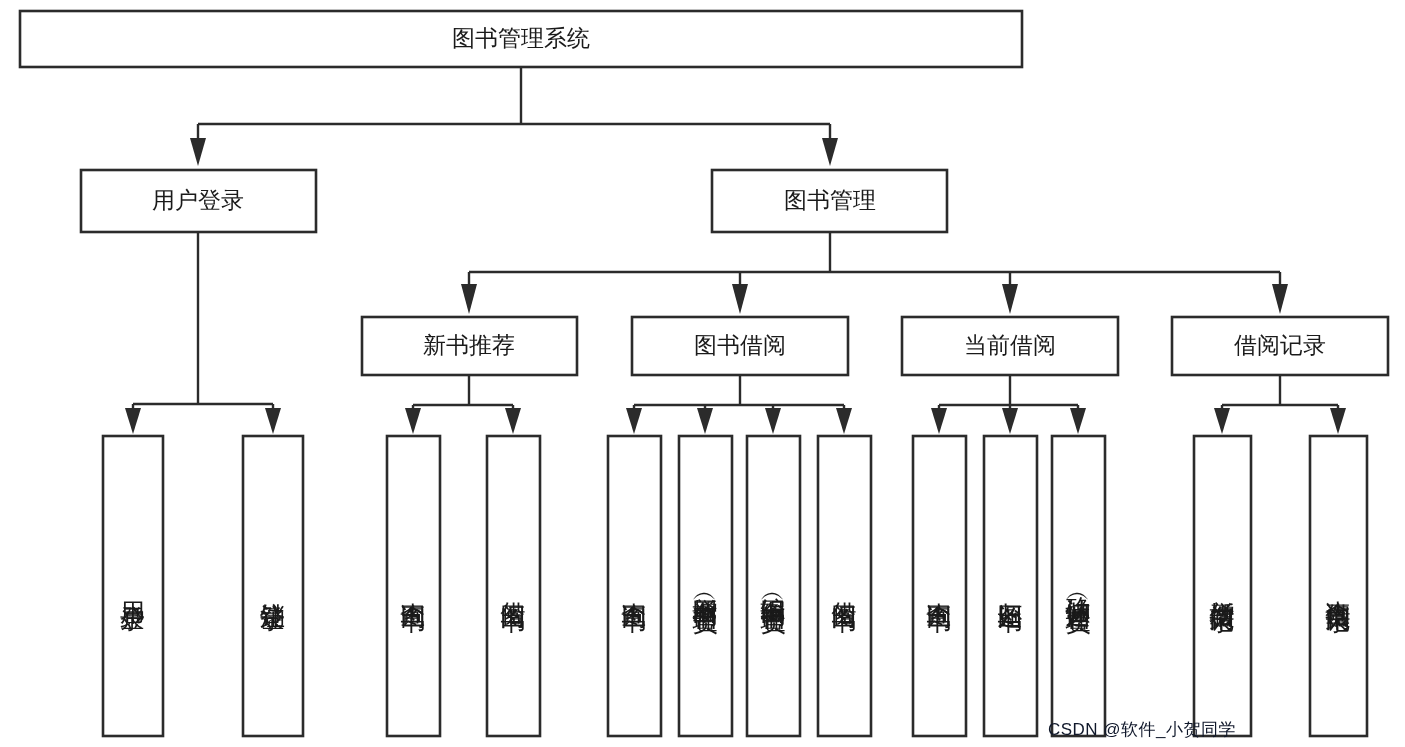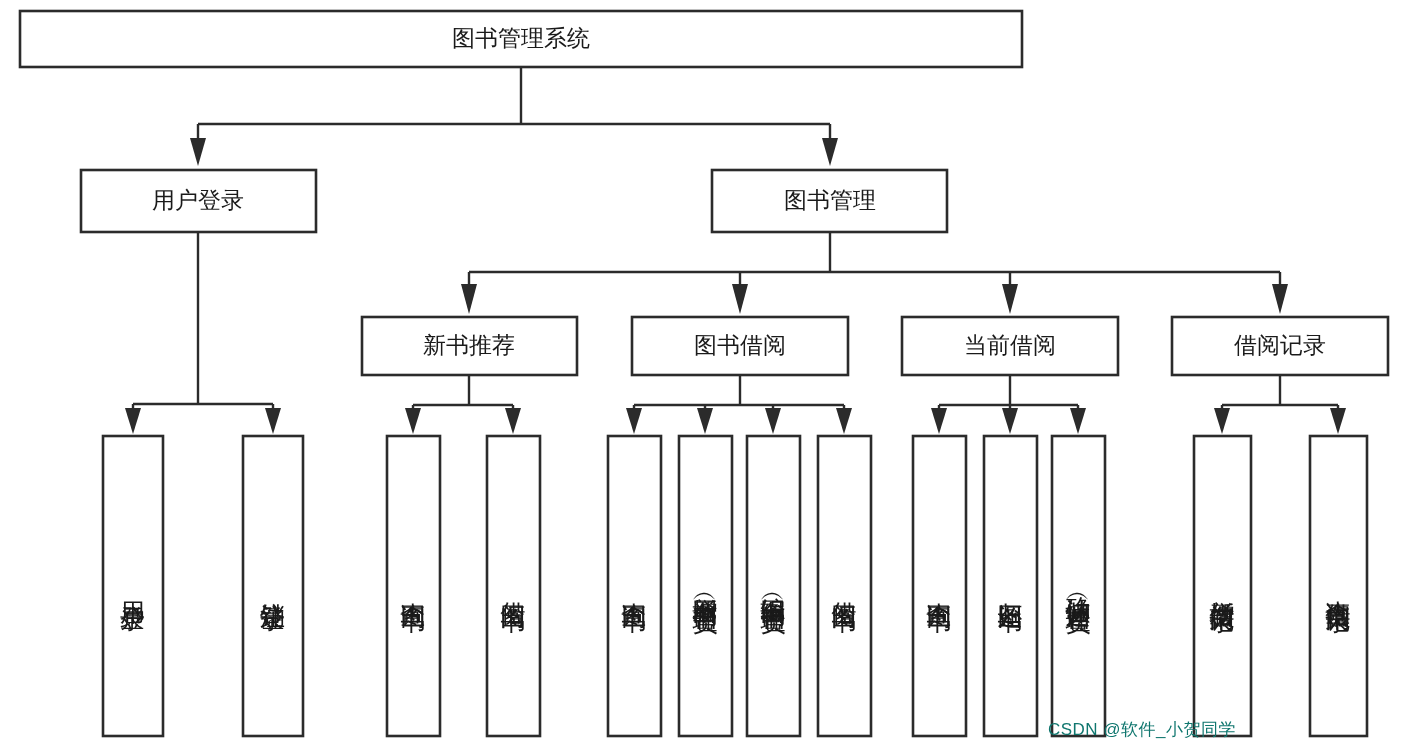--- a/index.html
+++ b/index.html
@@ -62,21 +62,21 @@
     justify-content: center;
     white-space: nowrap;
     user-select: none;
   }
   #watermark {
     position: absolute;
     right: 10px;
     bottom: 6px;
     font-family: "Liberation Sans", "DejaVu Sans", sans-serif;
     font-size: 17px;
-    color: #0f766e;
+    color: #0f172a;
     white-space: nowrap;
     letter-spacing: 0.5px;
   }
 </style>
 </head>
 <body>
 
 <div id="diagram-root">
 
   <svg id="flow-svg" viewBox="0 0 1405 747">

